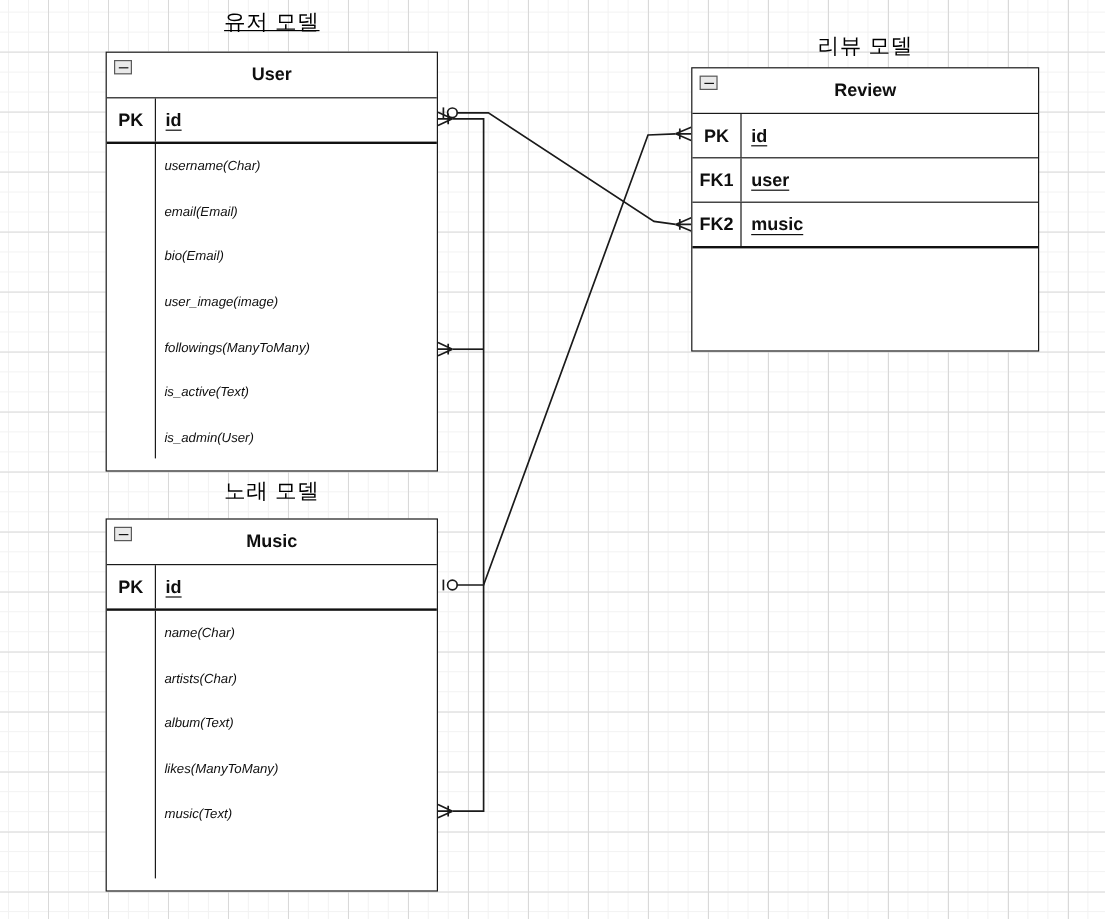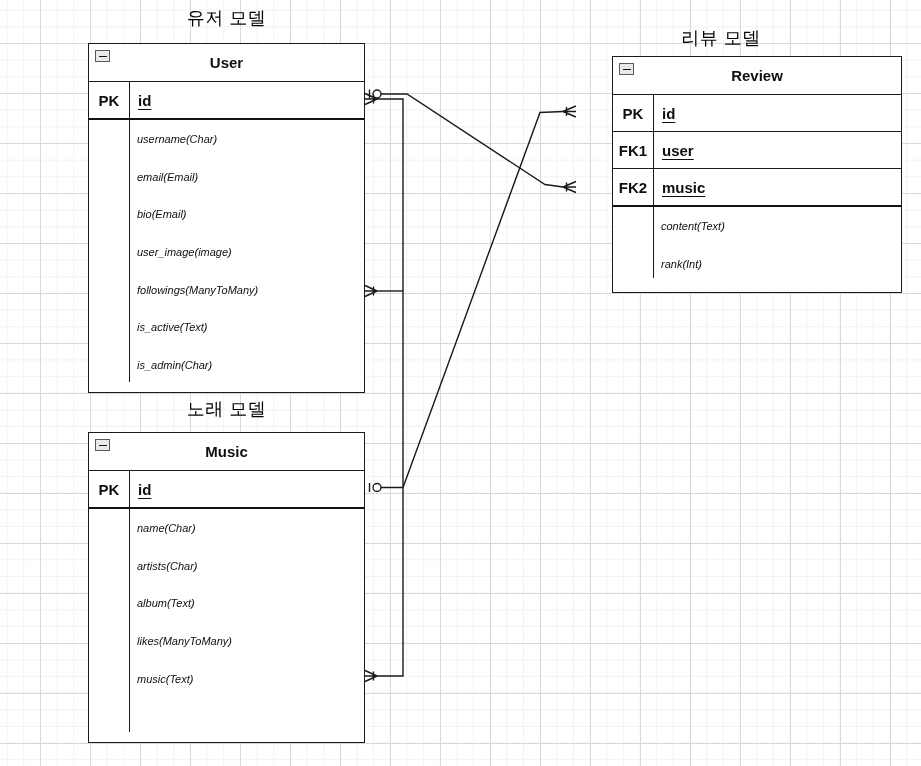--- a/index.html
+++ b/index.html
@@ -52,22 +52,22 @@
     position:absolute;left:40px;top:0;bottom:10px;width:0;
     border-left:1.5px solid #1a1a1a;
   }
   .frow{
     height:37.7px;display:flex;align-items:center;padding-left:48px;
     font-size:11px;
     font-style:italic;
   }
   #t-user  {left:88px; top:43px;  width:277px;height:350px;}
   #t-music {left:88px; top:432px; width:277px;height:311px;}
-  #t-review{left:576px;top:56px;  width:290px;height:237px;margin-left:36px;}
-  #cap-user  {left:88px; top:6px;  width:277px;}
+  #t-review{left:576px;top:56px;  width:290px;height:237px;}
+  #cap-user  {left:88px; top:6px;  width:277px;text-decoration:underline;}
   #cap-music {left:88px; top:397px;width:277px;}
   #cap-review{left:576px;top:10px; width:290px;margin-top:16px;}
   #edges{position:absolute;left:0;top:0;width:921px;height:766px;}
 </style>
 </head>
 <body>
 
 <svg id="edges" viewBox="0 0 921 766" fill="none" stroke="#1a1a1a" stroke-width="1.4">
 
   <g>
@@ -125,21 +125,21 @@
     <div class="frow">
         <span>user_image(image)</span>
       </div>
     <div class="frow">
         <span>followings(ManyToMany)</span>
       </div>
     <div class="frow">
         <span>is_active(Text)</span>
       </div>
     <div class="frow">
-        <span>is_admin(Char)</span>
+        <span>is_admin(User)</span>
       </div>
   </div>
 </div>
 
 <div class="table" id="t-music">
   <div class="thead">
     <span class="collapse">
         <span class="minus"></span>
       </span>
     <span class="ttitle">Music</span>
@@ -180,22 +180,13 @@
     <span class="kfield">id</span>
   </div>
   <div class="krow">
     <span class="kcell">FK1</span>
     <span class="kfield">user</span>
   </div>
   <div class="krow thick">
     <span class="kcell">FK2</span>
     <span class="kfield">music</span>
   </div>
-  <div class="fields">
-    <span class="vline" style="bottom:14px;"></span>
-    <div class="frow">
-        <span>content(Text)</span>
-      </div>
-    <div class="frow">
-        <span>rank(Int)</span>
-      </div>
-  </div>
 </div>
 
 </body></html>

